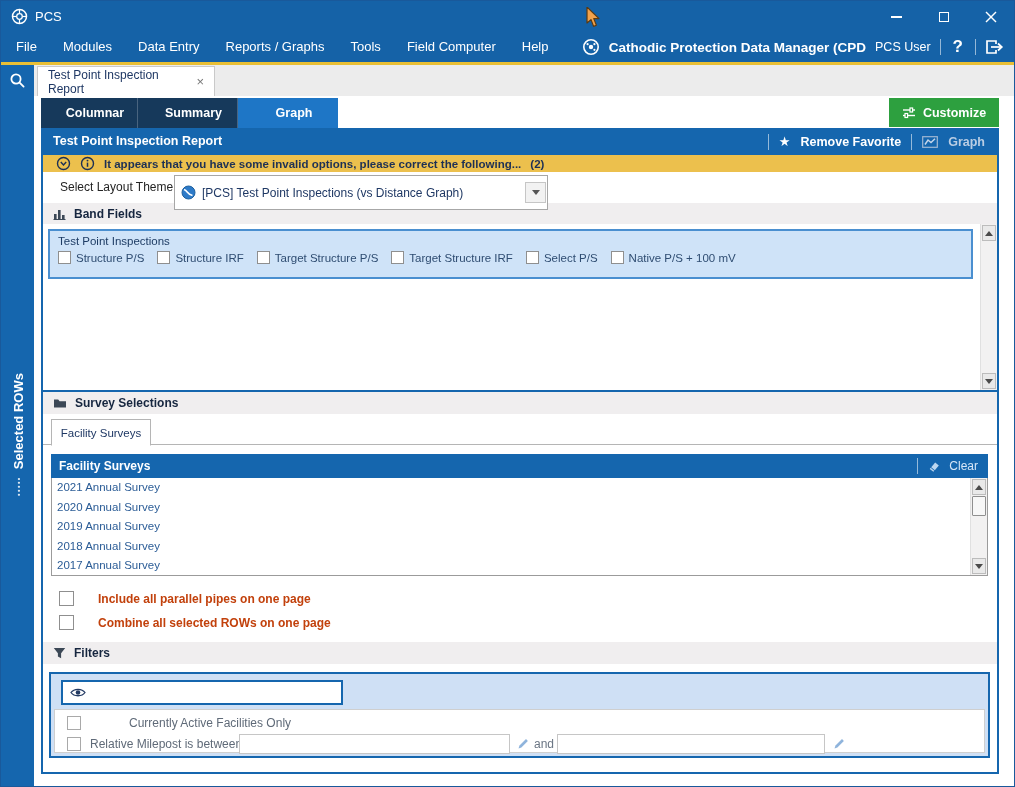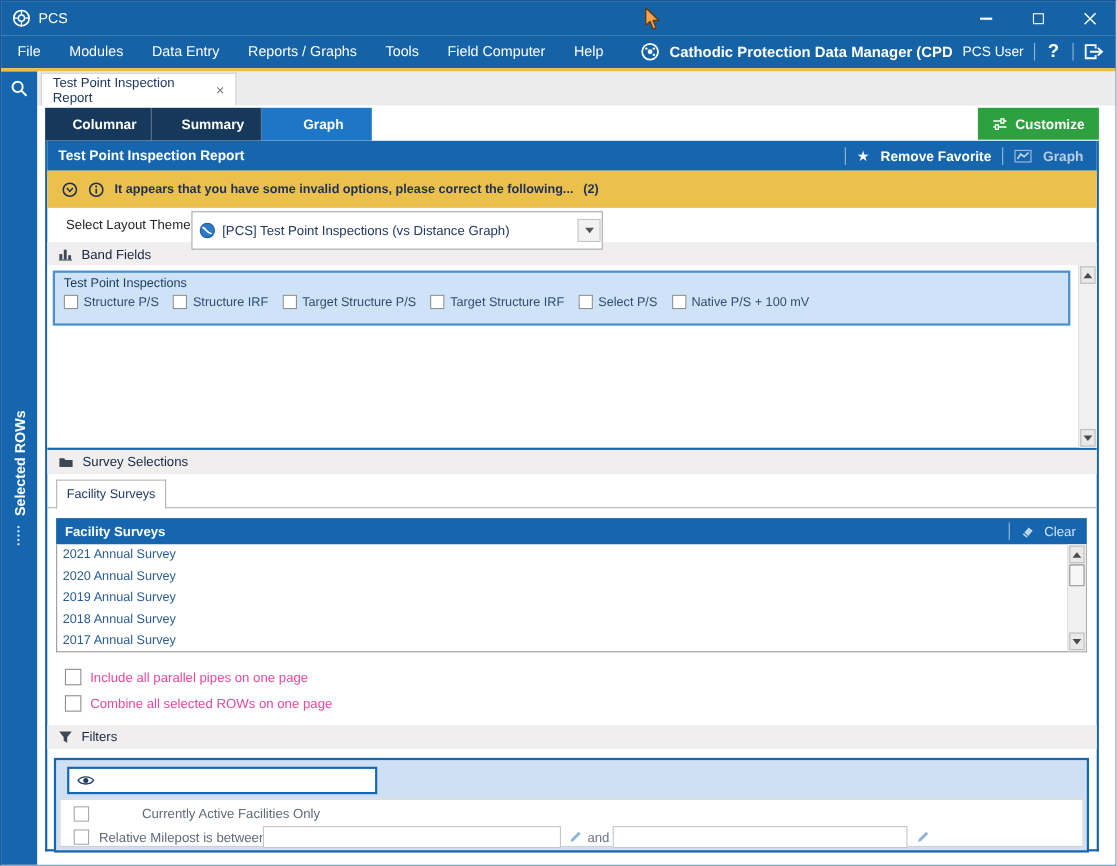--- a/index.html
+++ b/index.html
@@ -60,38 +60,38 @@
   .panel { position:absolute; left:7px; top:32px; width:958px; height:646px;
     border:2px solid #1566ae; border-top:none; background:#fff; }
 
   .toolbar { height:27px; background:#1566ae; position:relative; color:#fff; }
   .toolbar-title { position:absolute; left:10px; top:0; line-height:27px; font-size:12.5px; font-weight:bold; }
   .toolbar-right { position:absolute; right:12px; top:0; height:27px; display:flex; align-items:center; gap:10px; }
   .tb-star { color:#fff; font-size:13px; }
   .tb-fav { font-size:12.5px; font-weight:bold; color:#fff; }
   .tb-graph { font-size:12.5px; font-weight:bold; color:#b9cde4; }
 
-  .warnbar { height:34px; background:#ecc04d; display:flex; align-items:center; gap:9px;
+  .warnbar { height:17px; background:#ecc04d; display:flex; align-items:center; gap:9px;
     padding-left:13px;text-align:right; }
   .warn-text { font-size:11.5px; font-weight:bold; color:#1d3055; }
 
   .themerow { height:31px; position:relative; }
   .theme-label { position:absolute; left:17px; top:0; line-height:31px; font-size:12px; color:#242424; }
   .dropdown { position:absolute; left:131px; top:3px; width:374px; height:35px; background:#fff;
     border:1px solid #a7a7a7; display:flex; align-items:center; padding-left:6px; gap:6px; }
   .dd-text { font-size:12px; color:#1f3864; flex:1; white-space:nowrap; overflow:hidden; }
   .dd-btn { width:21px; height:21px; margin-right:1px; background:#f2f2f2; border:1px solid #c6c6c6;
     display:flex; align-items:center; justify-content:center; }
   .dd-arrow { width:0; height:0; border-left:4px solid transparent; border-right:4px solid transparent;
     border-top:5px solid #555; }
 
   .secheader { height:22px; background:#f0eeef; display:flex; align-items:center; gap:8px;
     padding-left:10px; }
   .secheader.short { height:21px; }
-  .sec-text { font-size:12px; font-weight:normal; color:#16263f; }
+  .sec-text { font-size:12px; font-weight:bold; color:#16263f; }
 
   .bandbox { height:168px; position:relative; border-bottom:2px solid #1566ae; background:#fff; }
   .bandgroup { position:absolute; left:5px; top:5px; width:925px; height:50px; background:#cfe3f8;
     border:2px solid #4a8fd0; }
   .bandgroup-title { padding:4px 0 0 8px; font-size:11.5px; color:#1e3c64; }
   .cbrow { display:flex; align-items:center; gap:13px; padding-left:8px; margin-top:4px; }
   .cbitem { display:flex; align-items:center; gap:5px; }
   .cb { width:13px; height:13px; background:#fff; border:1px solid #8f8f8f; flex:none; }
   .cb-label { font-size:11.5px; color:#2f4d72; white-space:nowrap; }
 
@@ -118,21 +118,21 @@
   .fheader-title { position:absolute; left:8px; top:0; line-height:24px; font-size:12px; font-weight:bold; }
   .fheader-right { position:absolute; right:10px; top:0; height:24px; display:flex; align-items:center; gap:9px; }
   .clear-label { font-size:12px; color:#d6e6f7; }
   .flist { position:relative; height:98px; background:#fff; border:1px solid #9b9b9b; border-top:none; }
   .listrow { height:19.5px; line-height:19.5px; padding-left:5px; font-size:11.5px; color:#2b5c96; }
 
   .options { height:61px; position:relative; }
   .optrow { position:absolute; left:16px; display:flex; align-items:center; gap:8px; }
   .optrow.r1 { top:10px; } .optrow.r2 { top:34px; }
   .cb.big { width:15px; height:15px; }
-  .opt-label { font-size:12px; font-weight:400; color:#ec4899; }
+  .opt-label { font-size:12px; font-weight:700; color:#c2410c;margin-left:16px; }
 
   .filterpanel { margin:8px 7px 0 6px; height:86px; border:2px solid #1566ae; background:#cfe0f5;
     position:relative; }
   .eyebox { position:absolute; left:10px; top:6px; width:282px; height:25px; background:#fff;
     border:2px solid #1566ae; display:flex; align-items:center; padding-left:7px; gap:6px; }
   .eyebox input { border:none; outline:none; flex:1; height:100%; font-size:12px;
     font-family:"Liberation Sans", sans-serif; background:transparent; }
   .filterbody { position:absolute; left:3px; right:3px; top:35px; height:44px; background:#fff;
     border:1px solid #cfcfcf; }
   .frow { position:absolute; left:0; right:0; height:20px; display:flex; align-items:center; gap:9px;

